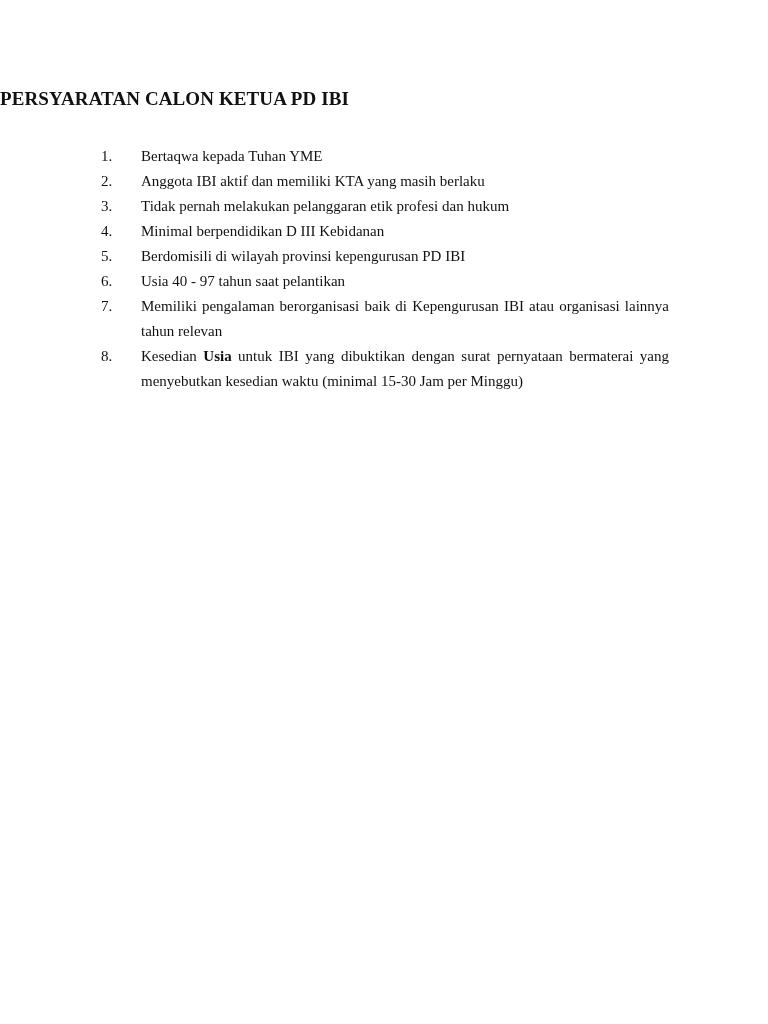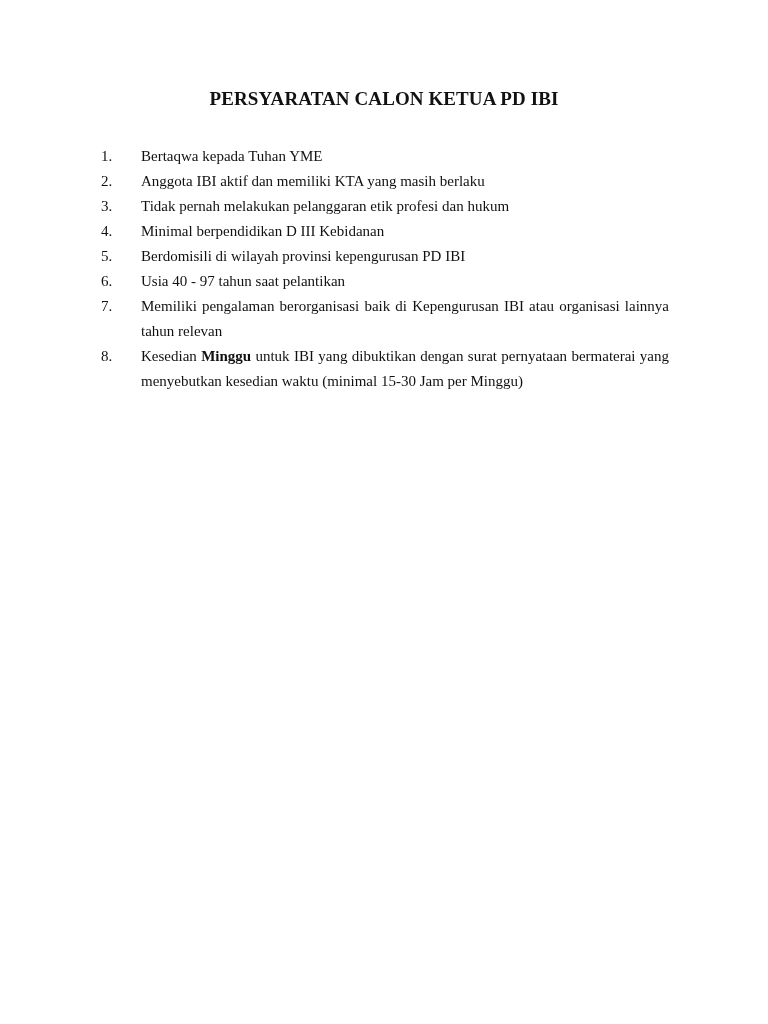--- a/index.html
+++ b/index.html
@@ -21,21 +21,21 @@
       top: 0;
       width: 768px;
       height: 1024px;
       background: #ffffff;
     }
     .title {
       position: absolute;
       top: 88px;
       left: 0;
       width: 768px;
-      text-align: center;
+      text-align: left;
       font-weight: bold;
       font-size: 19px;
       letter-spacing: 0.1px;
       margin: 0;
     }
     .req-list {
       position: absolute;
       top: 144px;
       left: 101px;
       width: 568px;
@@ -95,16 +95,16 @@
     <li class="req-item">
       <span class="req-num">6.</span>
       <span class="req-text">Usia 40 - 97 tahun saat pelantikan</span>
     </li>
     <li class="req-item">
       <span class="req-num">7.</span>
       <span class="req-text">Memiliki pengalaman berorganisasi baik di Kepengurusan IBI atau organisasi lainnya tahun relevan</span>
     </li>
     <li class="req-item">
       <span class="req-num">8.</span>
-      <span class="req-text"><span>Kesedian </span><b>Minggu</b><span> untuk IBI yang dibuktikan dengan surat pernyataan bermaterai yang menyebutkan kesedian waktu (minimal 15-30 Jam per Minggu)</span></span>
+      <span class="req-text"><span>Kesedian </span><b>Usia</b><span> untuk IBI yang dibuktikan dengan surat pernyataan bermaterai yang menyebutkan kesedian waktu (minimal 15-30 Jam per Minggu)</span></span>
     </li>
   </ol>
 </div>
 
 </body></html>

